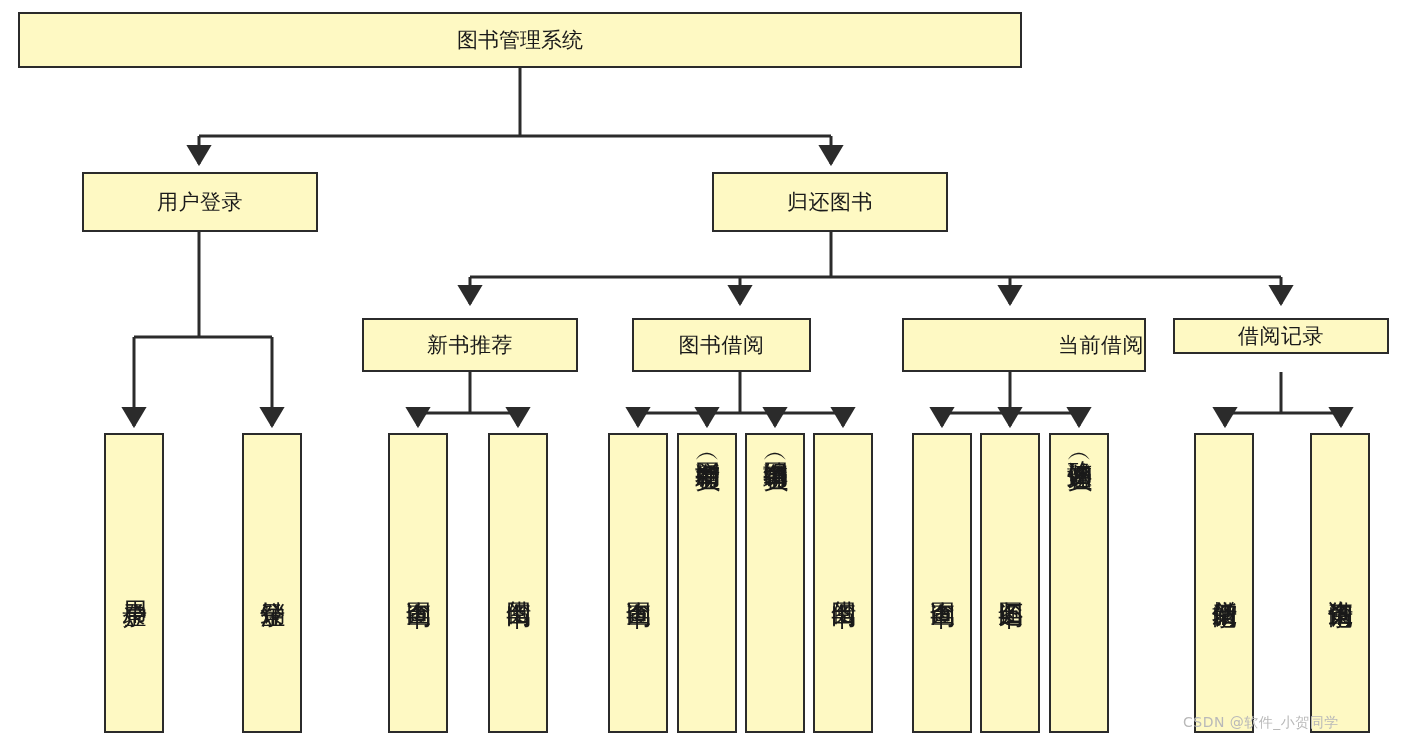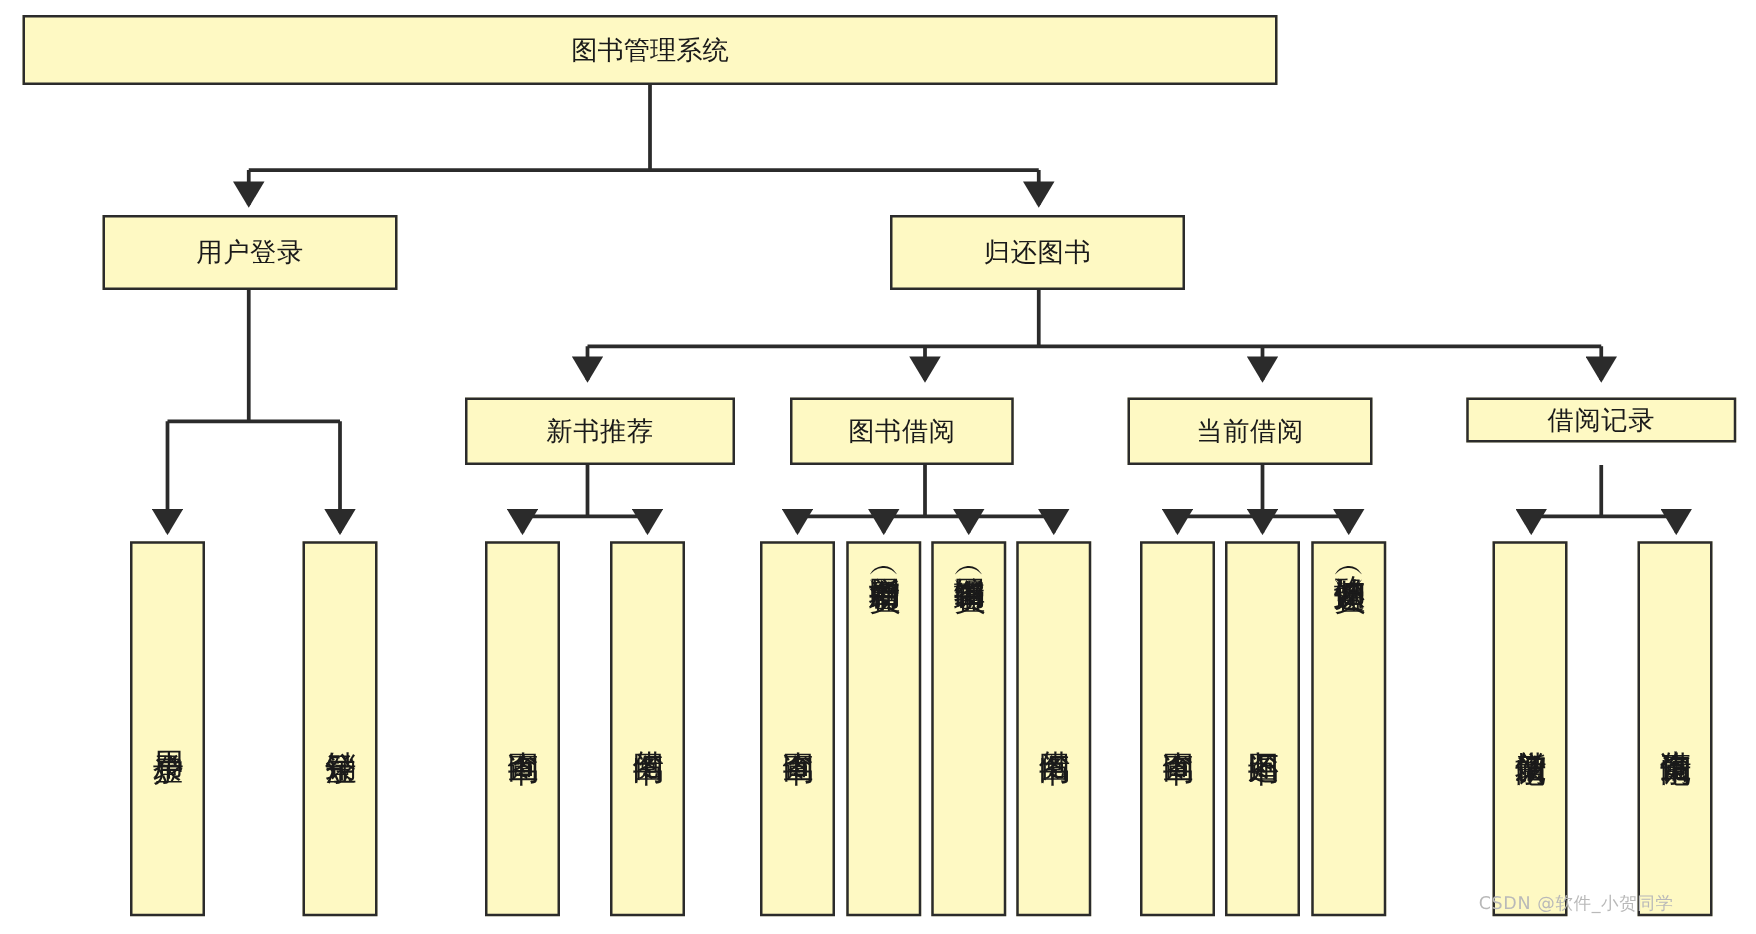--- a/index.html
+++ b/index.html
@@ -132,27 +132,27 @@
     <span class="lbl">图书管理系统</span>
   </div>
 
   <div class="node horiz" style="left:82px; top:172px; width:236px; height:60px;">
     <span class="lbl">用户登录</span>
   </div>
   <div class="node horiz" style="left:712px; top:172px; width:236px; height:60px;">
     <span class="lbl">归还图书</span>
   </div>
 
-  <div class="node horiz" style="left:372px; top:318px; width:216px; height:54px;">
+  <div class="node horiz" style="left:362px; top:318px; width:216px; height:54px;">
     <span class="lbl">新书推荐</span>
   </div>
   <div class="node horiz" style="left:632px; top:318px; width:179px; height:54px;">
     <span class="lbl">图书借阅</span>
   </div>
-  <div class="node horiz" style="left:902px; top:318px; width:196px; height:54px;">
+  <div class="node horiz" style="left:902px; top:318px; width:244px; height:54px;justify-content:flex-end;">
     <span class="lbl">当前借阅</span>
   </div>
   <div class="node horiz" style="left:1173px; top:318px; width:216px; height:36px;">
     <span class="lbl">借阅记录</span>
   </div>
 
   <div class="node vert short" style="left:104px; top:433px; width:60px; height:300px;">
     <span class="lbl">用户登录</span>
   </div>
   <div class="node vert short" style="left:242px; top:433px; width:60px; height:300px;">

